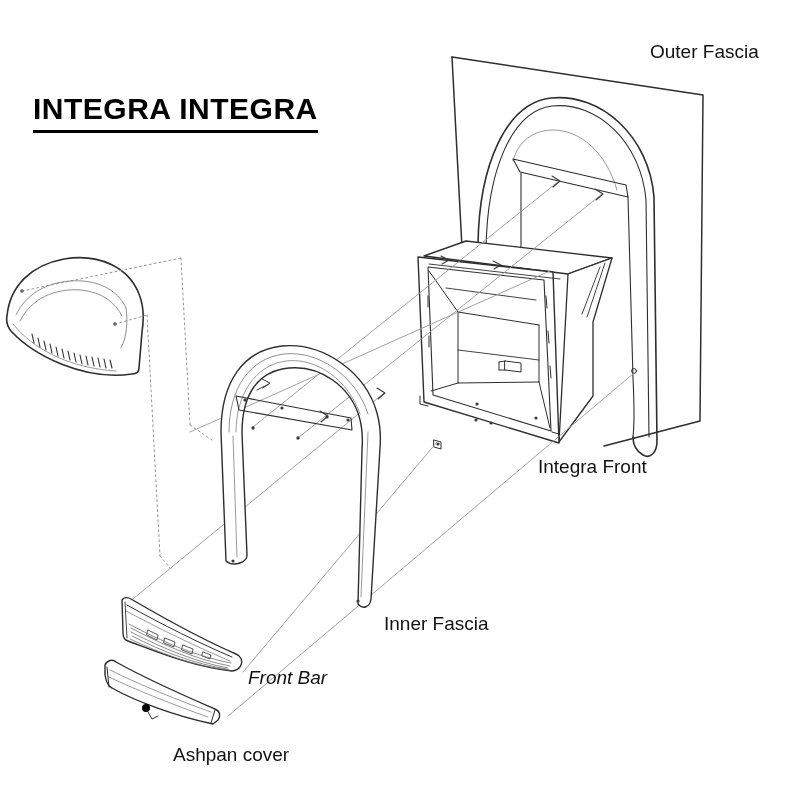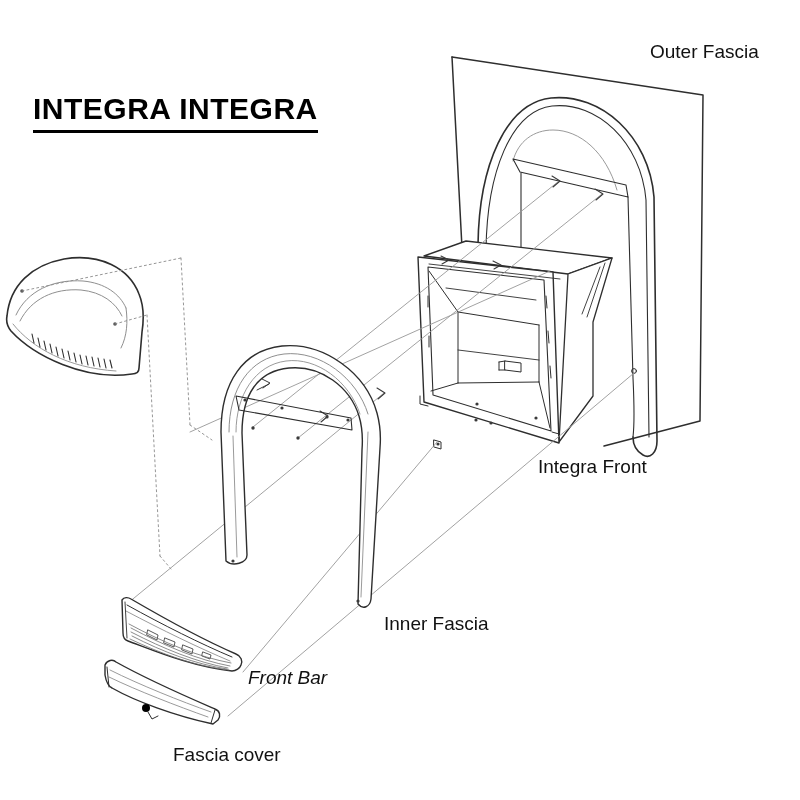--- a/index.html
+++ b/index.html
@@ -158,14 +158,14 @@
       <circle cx="146" cy="708" r="4" fill="#000" stroke="none"></circle>
     </g>
   </svg>
 
   <div class="title">INTEGRA INTEGRA</div>
 
   <div class="lbl lbl-outer-fascia">Outer Fascia</div>
   <div class="lbl lbl-integra-engine">Integra Front</div>
   <div class="lbl lbl-inner-fascia">Inner Fascia</div>
   <div class="lbl lbl-front-bar">Front Bar</div>
-  <div class="lbl lbl-ashpan-cover">Fascia cover</div>
+  <div class="lbl lbl-ashpan-cover">Ashpan cover</div>
 </div>
 
 </body></html>

